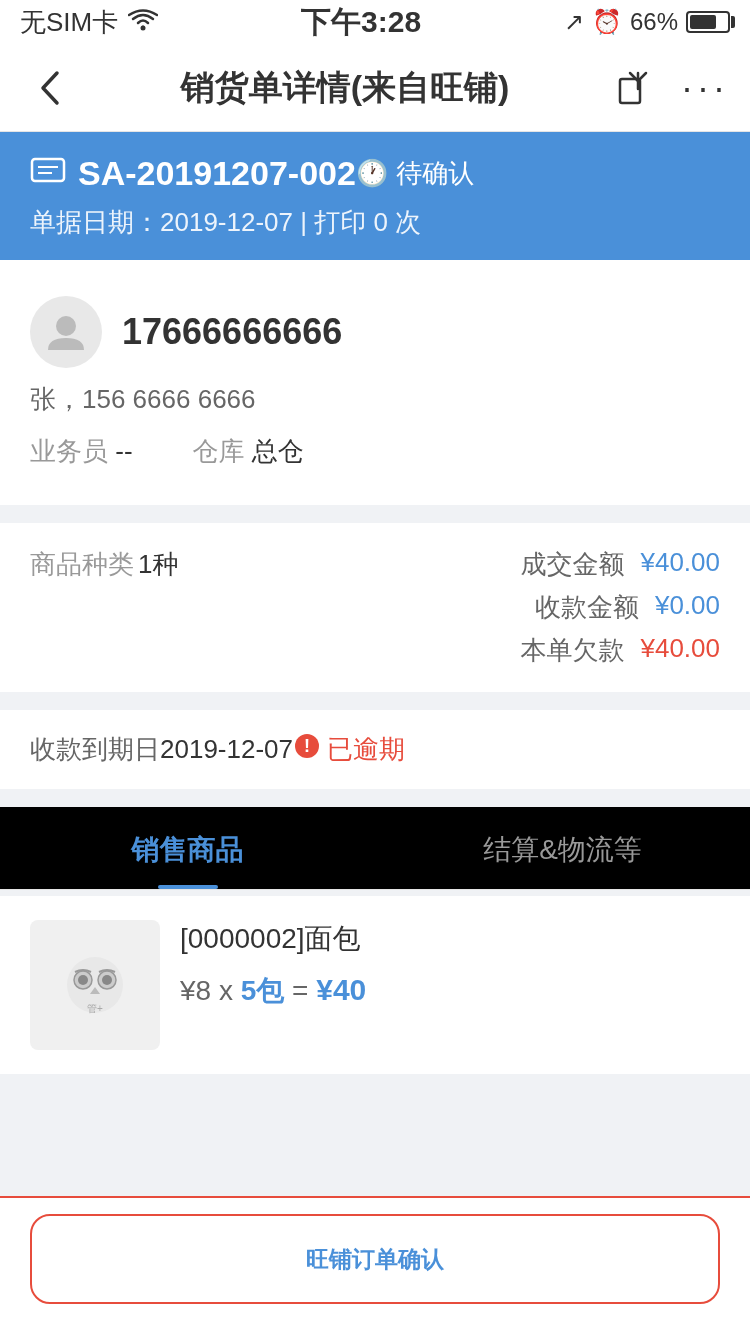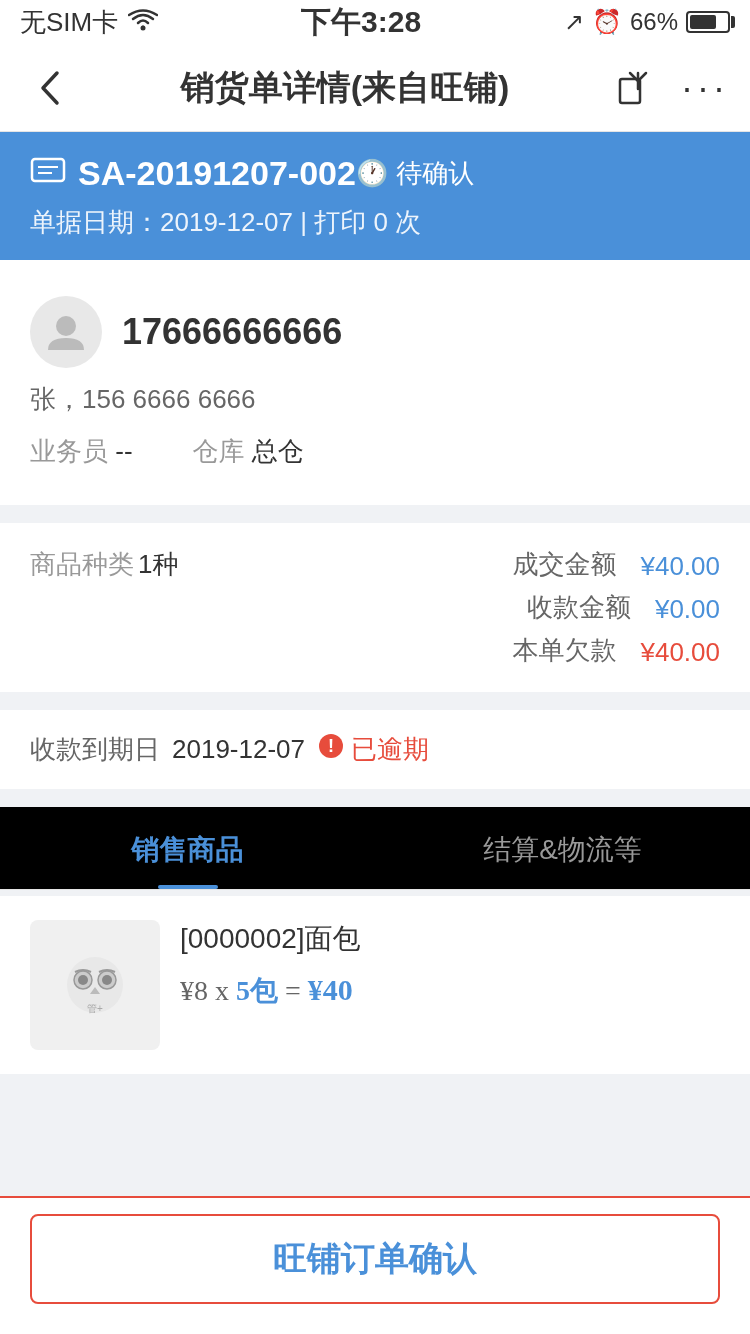--- a/index.html
+++ b/index.html
@@ -129,33 +129,33 @@
     }
     .summary-left {
       flex: 1;
       display: flex; align-items: center; gap: 4px;
       font-size: 26px; color: #666;
     }
     .summary-right {
       display: flex; flex-direction: column; align-items: flex-end; gap: 8px;
     }
     .amount-row {
-      display: flex; align-items: flex-end; gap: 24px;
+      display: flex; align-items: flex-start; gap: 16px;
       font-size: 26px;
     }
     .amount-label { color: #666; }
     .amount-value { color: #4a90d9; font-weight: 500; }
     .amount-value.red { color: #e74c3c; }
 
     
     .due-card {
       background: #fff;
       padding: 22px 30px;
       margin-bottom: 2px;
-      display: flex; align-items: center; gap: 12px;
+      display: flex; align-items: center; 
       font-size: 26px; color: #666;
     }
     .overdue-badge {
       display: flex; align-items: center; gap: 6px;
       color: #e74c3c; font-size: 26px;
     }
 
     
     .tabs-container {
       background: #000000;
@@ -189,21 +189,21 @@
       width: 130px; height: 130px;
       background: #f0f0f0; border-radius: 8px;
       display: flex; align-items: center; justify-content: center;
       flex-shrink: 0;
     }
     .product-info { flex: 1; }
     .product-name {
       font-size: 28px; color: #333; margin-bottom: 14px;
     }
     .product-price {
-      font-size: 28px; color: #666; font-family: Liberation Serif, serif;
+      font-size: 28px; color: #666;
     }
     .product-price .highlight { color: #4a90d9; font-weight: 600; }
     .product-price .total { color: #4a90d9; font-weight: 700; font-size: 30px; }
 
     
     .empty-area {
       background: #f0f2f5;
       height: 240px;
     }
 
@@ -212,22 +212,22 @@
       position: fixed;
       bottom: 0; left: 0; width: 750px;
       background: #fff;
       padding: 16px 30px 30px;
       border-top: 2px solid #e74c3c;
     }
     .confirm-btn {
       width: 100%; height: 90px;
       background: #fff;
       border: 2px solid #e74c3c;
-      border-radius: 8px;
-      font-size: 34px; font-weight: 600; color: #4a90d9;
+      border-radius: 20px;
+      font-size: 23px; font-weight: 600; color: #4a90d9;
       cursor: pointer;
       display: flex; align-items: center; justify-content: center; text-align: right;
     }
 
     .divider { height: 16px; background: #f0f2f5; }
   </style>
 </head>
 <body>
 
 <div class="status-bar">

